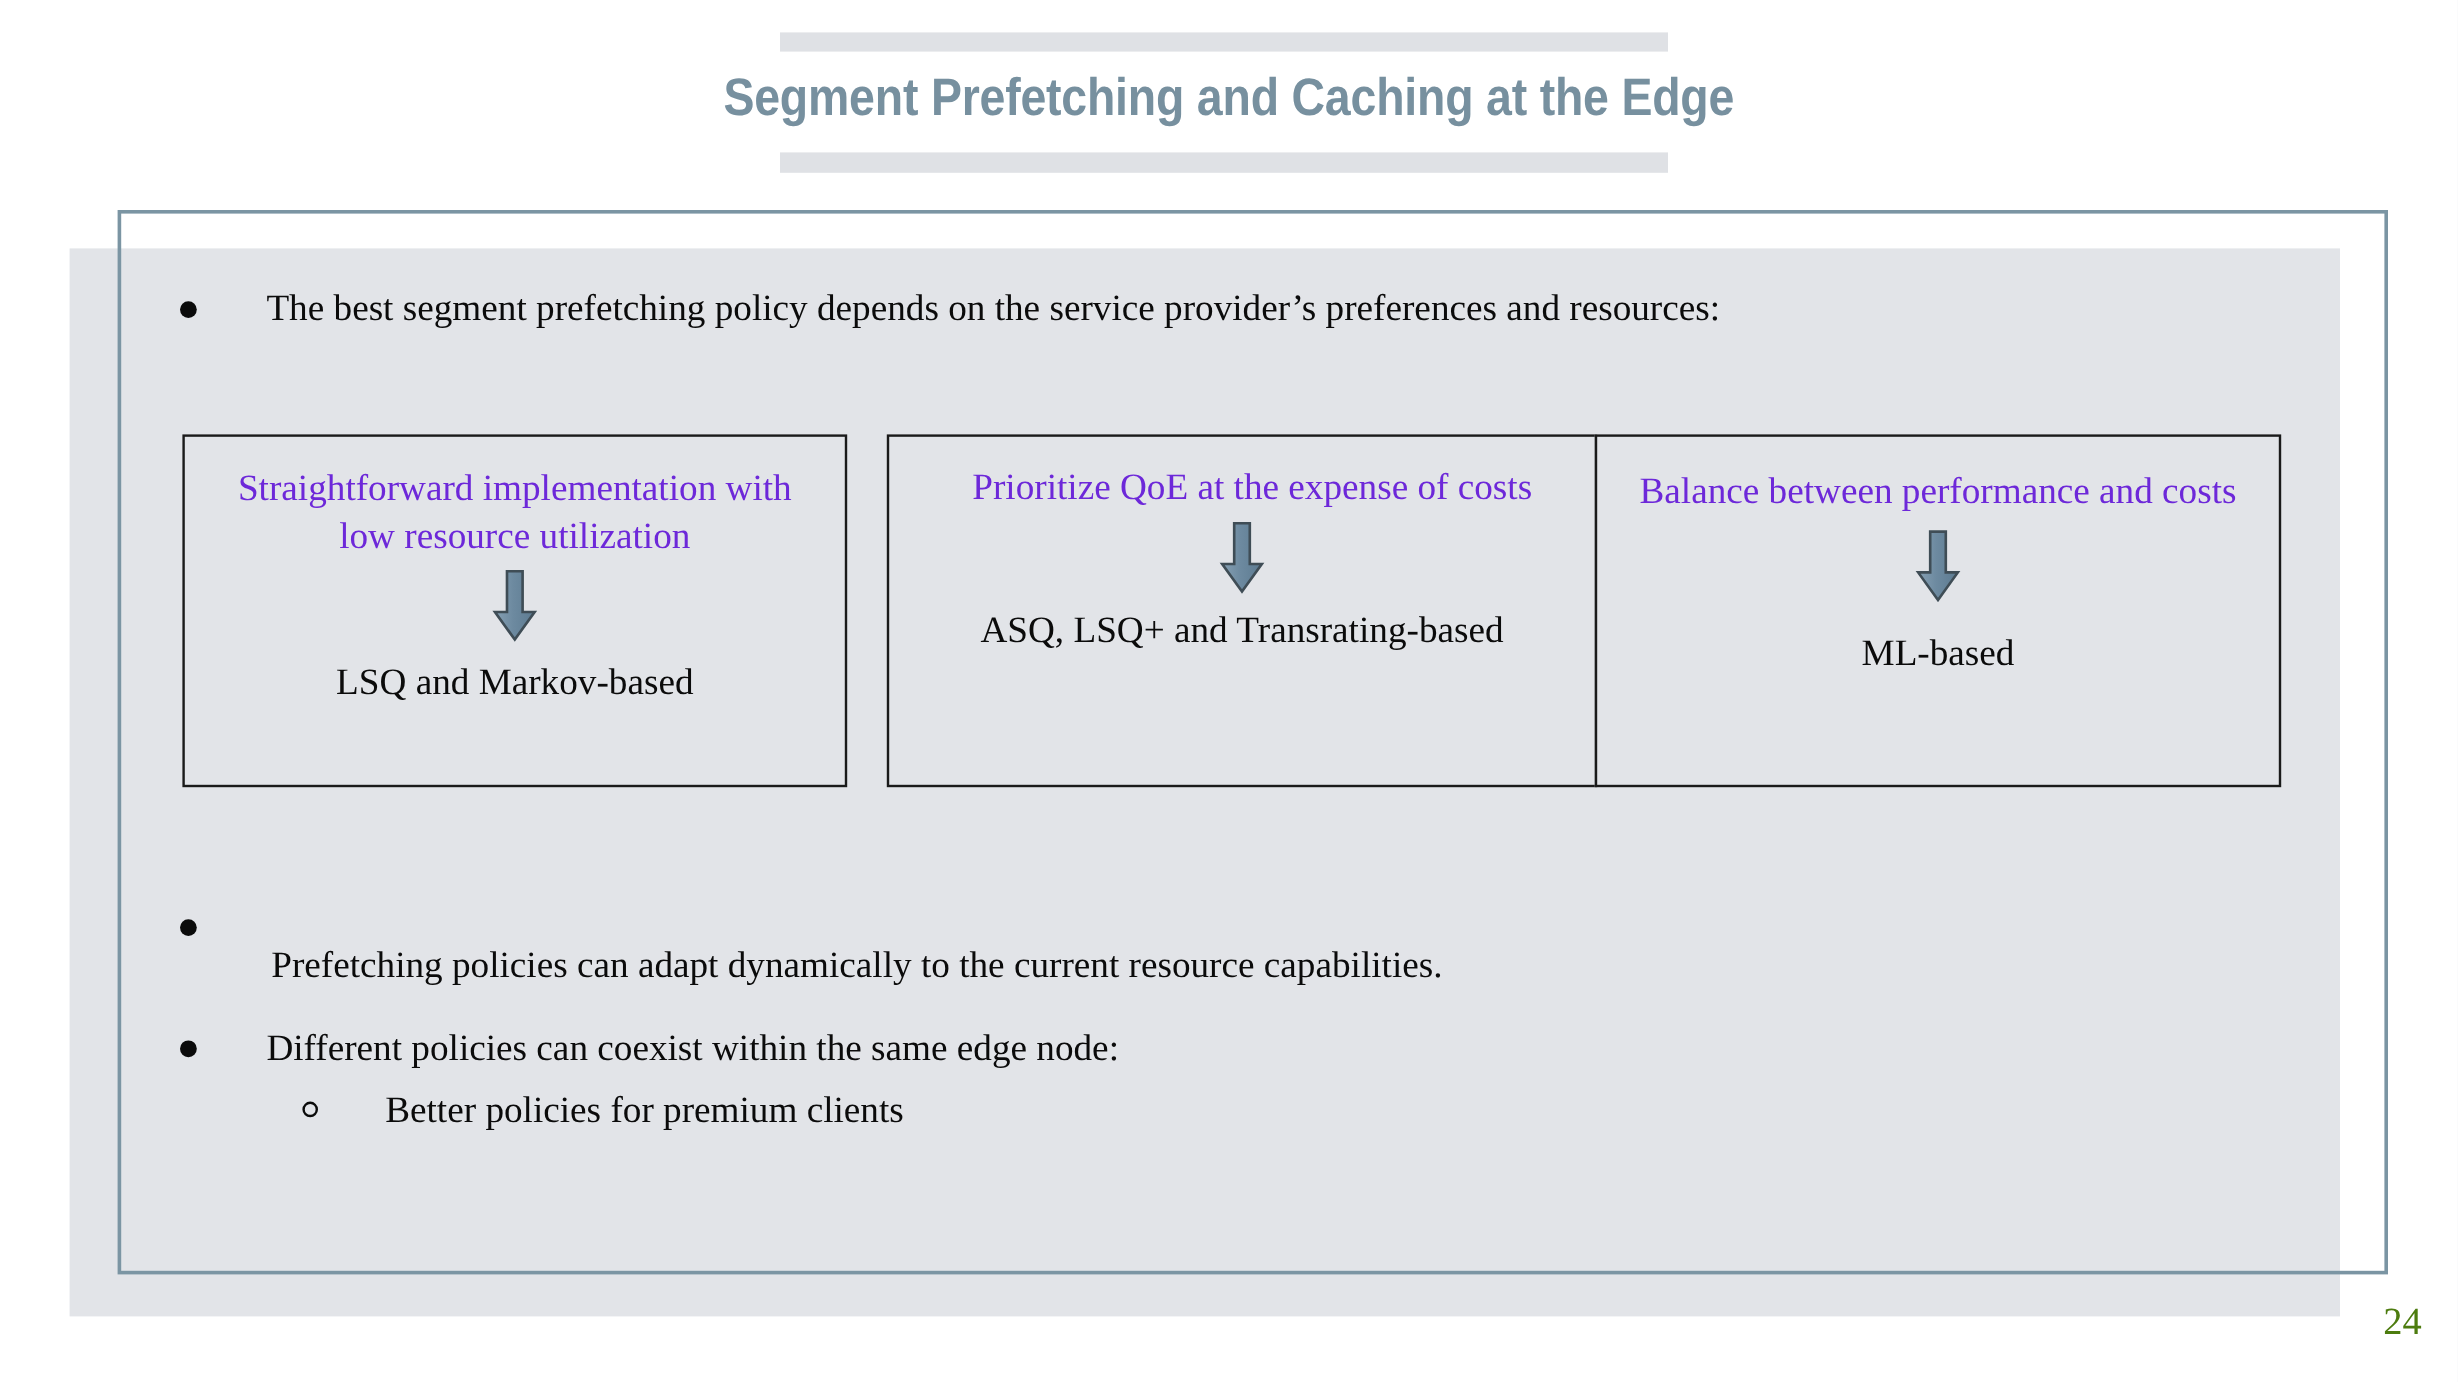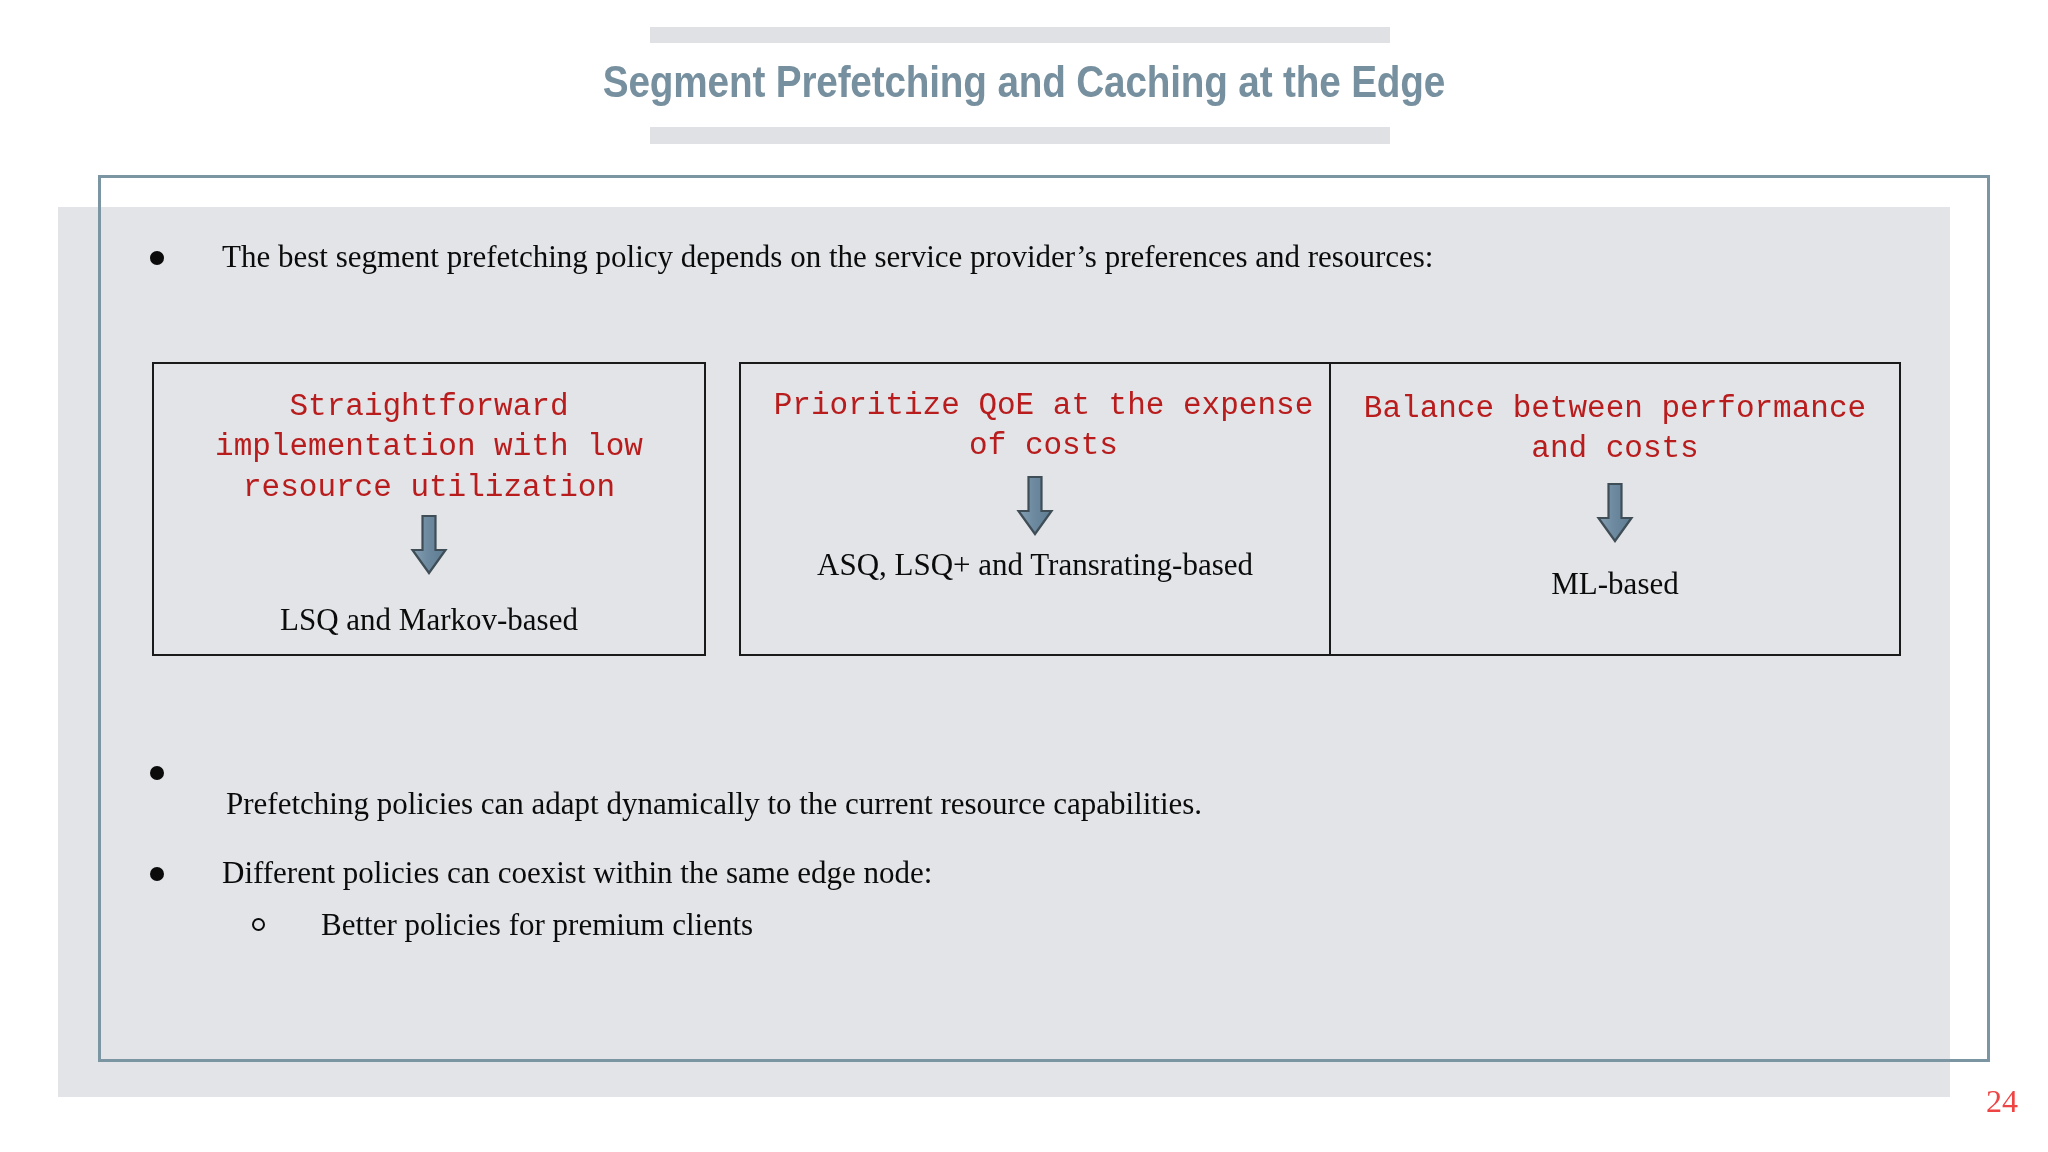--- a/index.html
+++ b/index.html
@@ -130,25 +130,24 @@
     align-items: center;
     text-align: center;
   }
   #policy-box-1 { left: 152px; width: 554px; }
   #policy-box-2 { left: 739px; width: 592px; }
   #policy-box-3 { left: 1329px; width: 572px; }
 
   .policy-head {
     font-size: 31px;
     line-height: 1.30;
-    color: #b91c1c;
+    color: #6d28d9;
     padding: 0 18px;
     box-sizing: border-box;
     width: 100%;
-    font-family: Liberation Mono, monospace;
   }
   #policy-box-1 .policy-head { margin-top: 23px; }
   #policy-box-2 .policy-head { margin-top: 22px; margin-left: 17px; }
   #policy-box-3 .policy-head { margin-top: 25px; }
 
   .policy-arrow {
     display: block;
     flex: 0 0 auto;
   }
   #policy-box-1 .policy-arrow { margin-top: 6px; }
@@ -156,31 +155,31 @@
   #policy-box-3 .policy-arrow { margin-top: 12px; }
 
   .policy-result {
     font-size: 31px;
     line-height: 1.30;
     color: #0b0b0b;
     padding: 0 14px;
     box-sizing: border-box;
     width: 100%;
   }
-  #policy-box-1 .policy-result { margin-top: 20px; }
+  #policy-box-1 .policy-result { margin-top: 7px; }
   #policy-box-2 .policy-result { margin-top: 4px; }
   #policy-box-3 .policy-result { margin-top: 16px; }
 
   
   #page-number {
     position: absolute;
     right: 30px;
     top: 1083px;
     font-size: 32px;
-    color: #ef4444;
+    color: #4d7c0f;
     font-family: "Liberation Serif", "DejaVu Serif", serif;
   }
 </style>
 </head>
 <body>
 
 <div id="title-bar-top"></div>
 <div id="slide-title">Segment Prefetching and Caching at the Edge</div>
 <div id="title-bar-bottom"></div>
 

